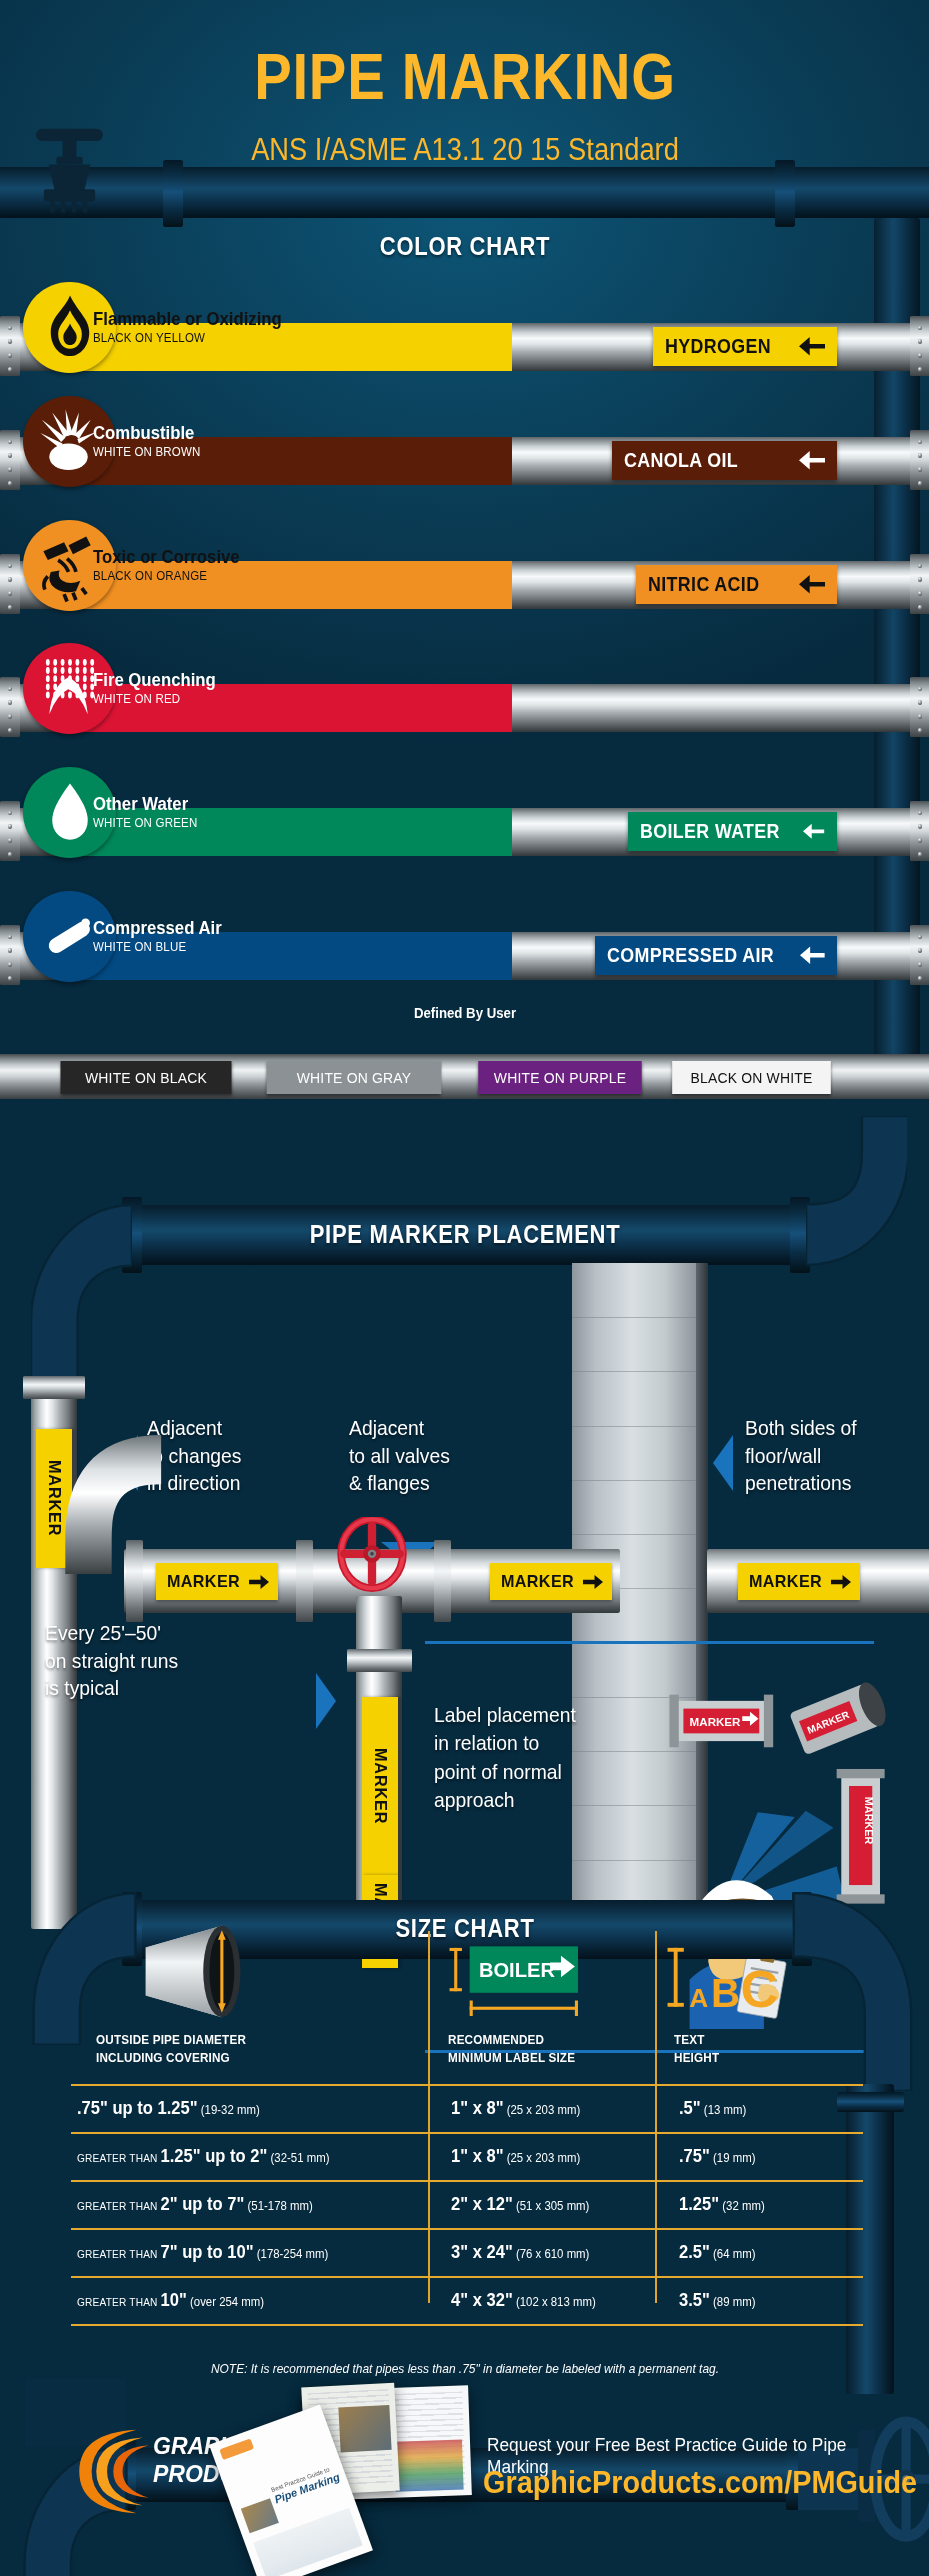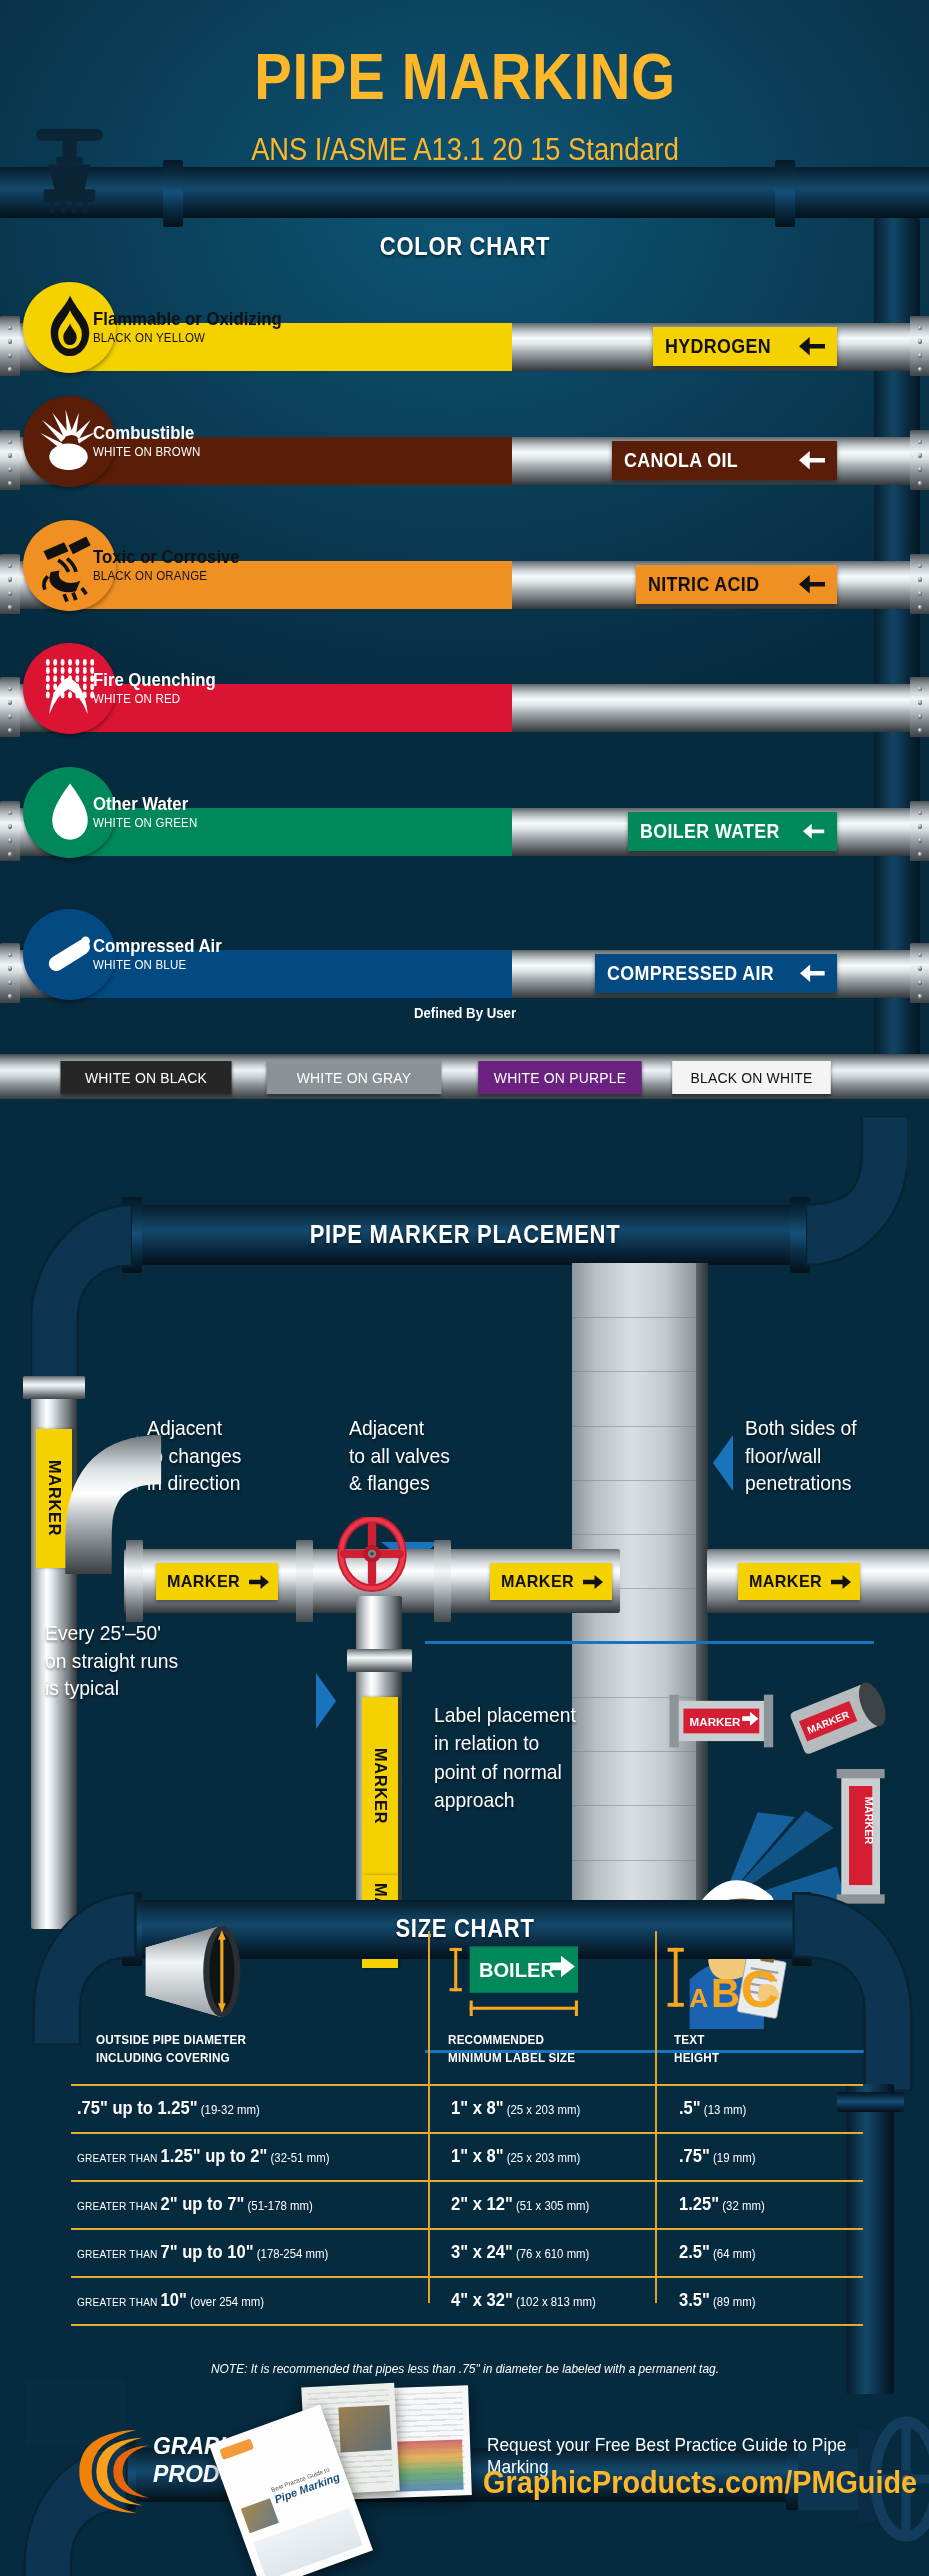--- a/index.html
+++ b/index.html
@@ -472,21 +472,21 @@
       <div class="cc-name" style="color:#ffffff">Other Water</div>
       <div class="cc-sub" style="color:#ffffff">WHITE ON GREEN</div>
     </div>
     <div class="cc-marker" style="right:93px; width:209px; background:#00875a; color:#ffffff">
       <div class="mtxt">BOILER WATER</div>
       <svg class="arrow-l" width="26" height="18.6" viewBox="0 0 34 24">
         <path d="M34 9 H14 V0 L0 12 L14 24 V15 H34 Z" fill="#ffffff"></path>
       </svg>
     </div>
       </div>
-      <div class="cc-row" style="top: 913px; margin-top: 18px;">
+      <div class="cc-row" style="top: 913px;">
     <div class="cc-pipe"></div>
     <div class="cc-endcap l">
           <div class="bolt" style="left:7.7px;top:9.3px"></div>
           <div class="bolt" style="left:7.7px;top:23px"></div>
           <div class="bolt" style="left:7.7px;top:37px"></div>
           <div class="bolt" style="left:7.7px;top:51px"></div>
         </div>
     <div class="cc-endcap r">
           <div class="bolt" style="right:7.7px;top:9.3px"></div>
           <div class="bolt" style="right:7.7px;top:23px"></div>

